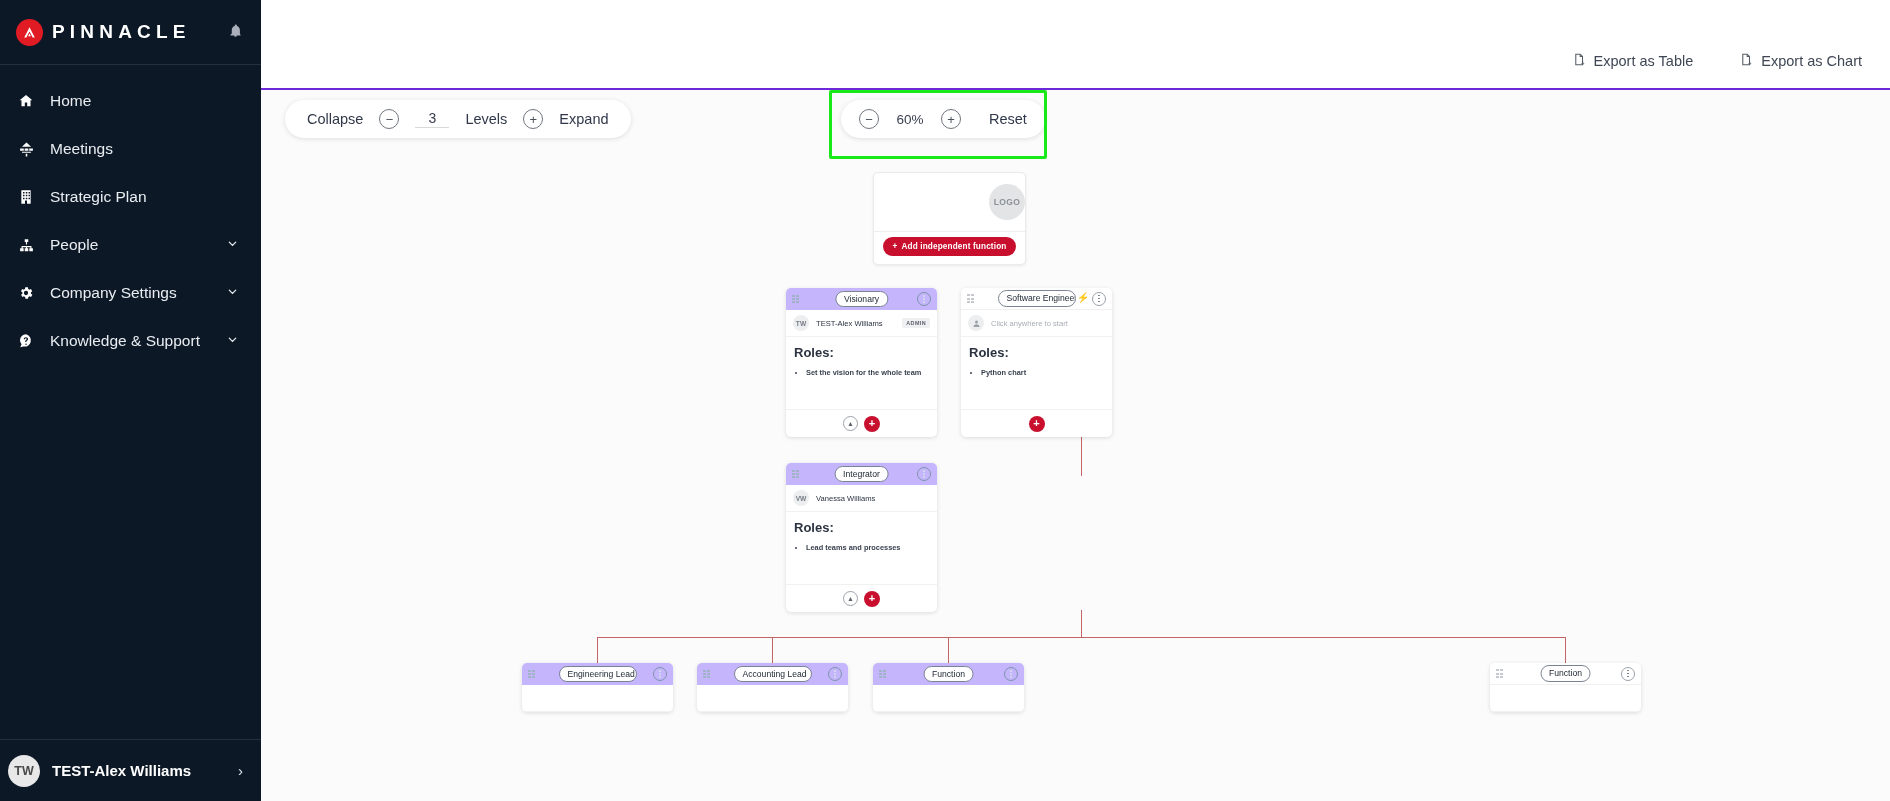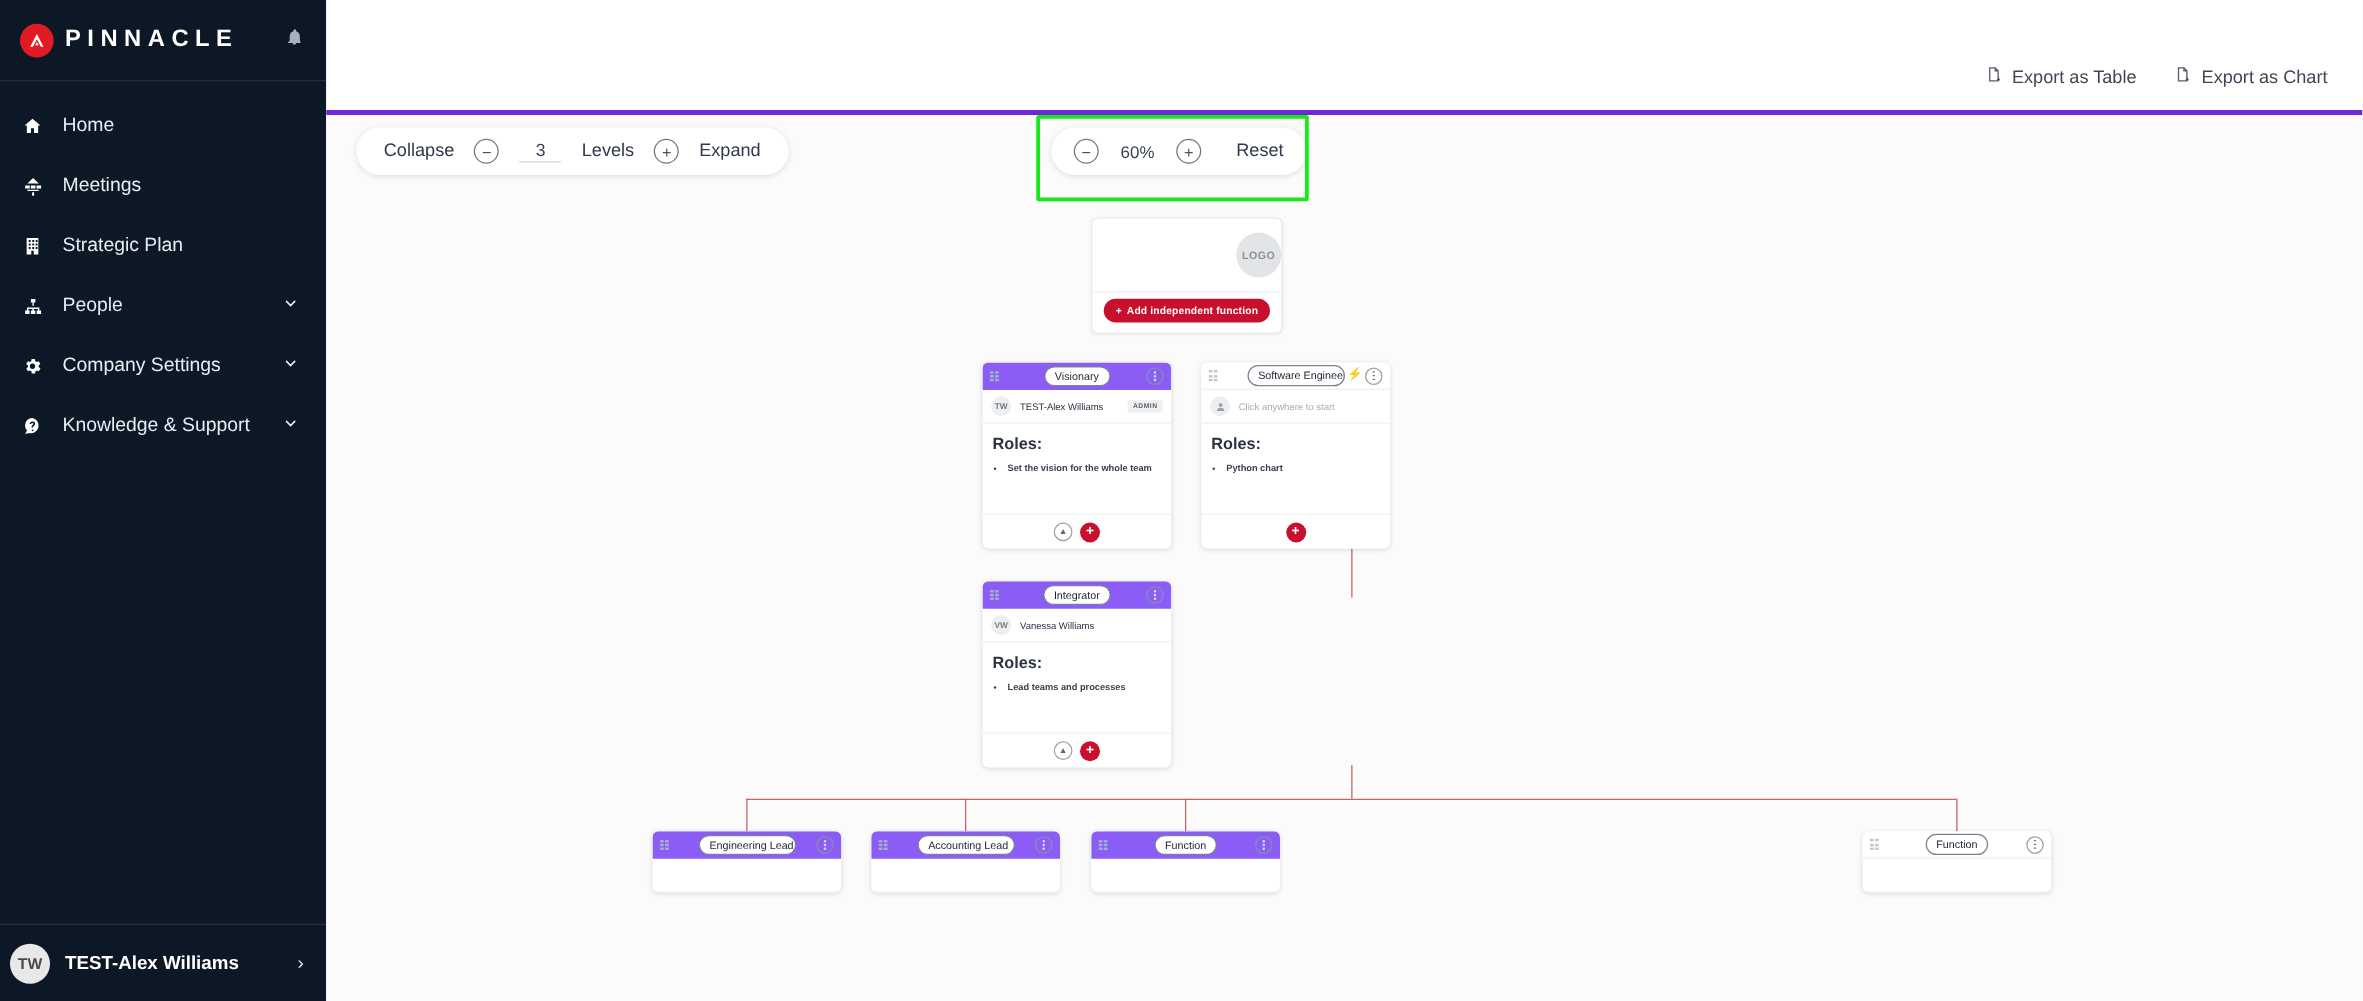--- a/index.html
+++ b/index.html
@@ -75,30 +75,30 @@
   .page-title {
     font-size: 23px; color: #1d2430; font-weight: 400;
     letter-spacing: .1px;
   }
   .page-title em { font-style: italic; }
   .subcount {
     margin-top: 20px; font-size: 13.5px; color: #6f7680; font-weight: 700;
   }
   .export-row {
     position: absolute; right: 28px; top: 52px;
-    display: flex; gap: 30px; align-items: center;
+    display: flex; gap: 46px; align-items: center;
   }
   .export-btn {
     display: flex; align-items: center; gap: 8px;
     font-size: 14.5px; color: #3f4754; cursor: pointer;
   }
   .chart-area {
     position: absolute; left: 0; top: 88px; right: 0; bottom: 0;
     background: #fbfbfb;
-    border-top: 4px solid #6d28d9;
+    border-top: 2px solid #6d28d9;
     overflow: hidden;
   }
 
   
   .pill-bar {
     position: absolute;
     background: #ffffff;
     border-radius: 30px;
     box-shadow: 0 1px 5px rgba(0,0,0,.12);
     display: flex; align-items: center;
@@ -159,21 +159,21 @@
     width: 151px;
     background: #ffffff; border-radius: 5px;
     box-shadow: 0 1px 4px rgba(0,0,0,.13);
     overflow: hidden;
     position: relative;
   }
   .card-head {
     height: 22px; display: flex; align-items: center;
     padding: 0 6px; position: relative;
   }
-  .card-head.filled { background: #8b5cf6; }
+  .card-head.filled { background: #c4b5fd; }
   .card-head.vacant { background: #ffffff; border-bottom: 1px solid #f0f0f0; }
   .grip {
     width: 9px; height: 10px; flex: 0 0 9px;
     display: grid; grid-template-columns: repeat(2, 3px); grid-template-rows: repeat(3, 2px);
     gap: 1.4px; align-content: center;
   }
   .grip i { display:block; width: 3px; height: 2px; border-radius: .5px; }
   .card-head.filled .grip i { background: #9fb2c6; }
   .card-head.vacant .grip i { background: #c4c8cd; }
   .title-chip {

